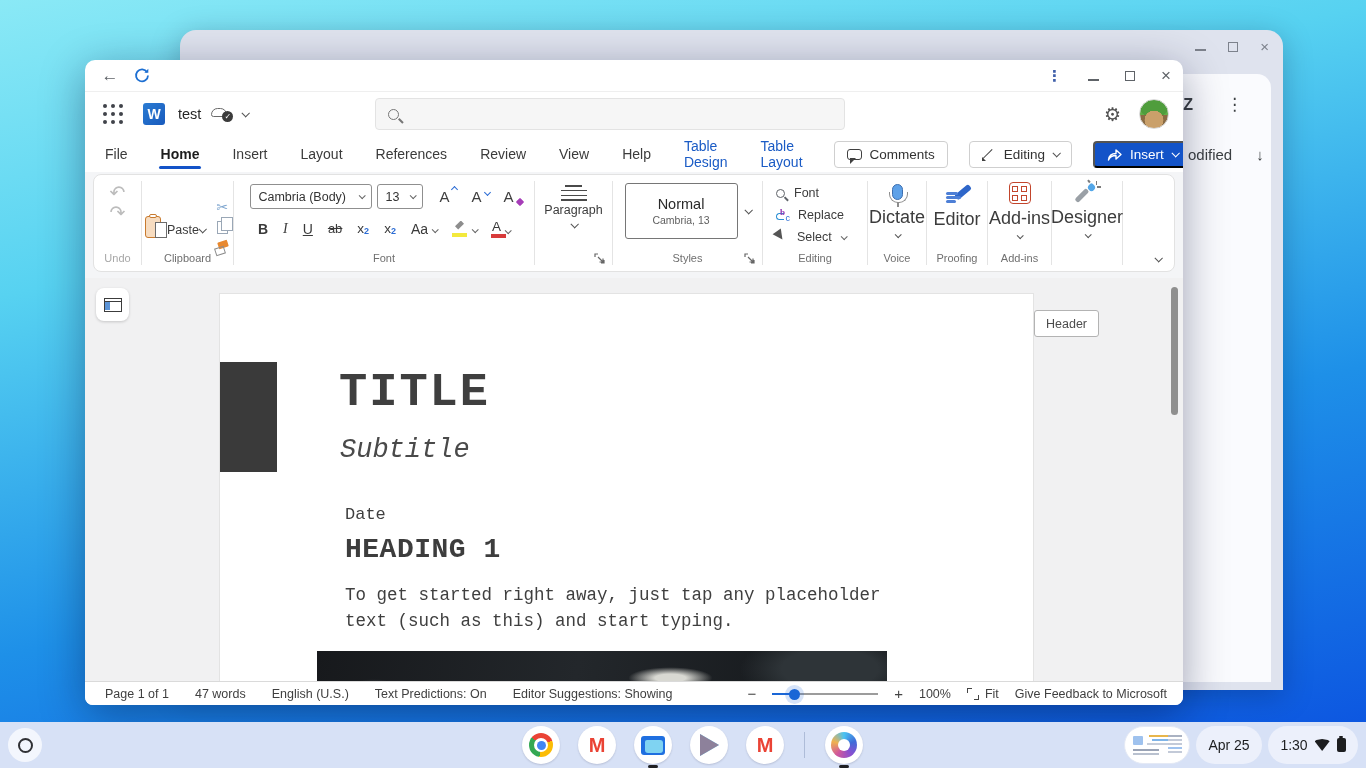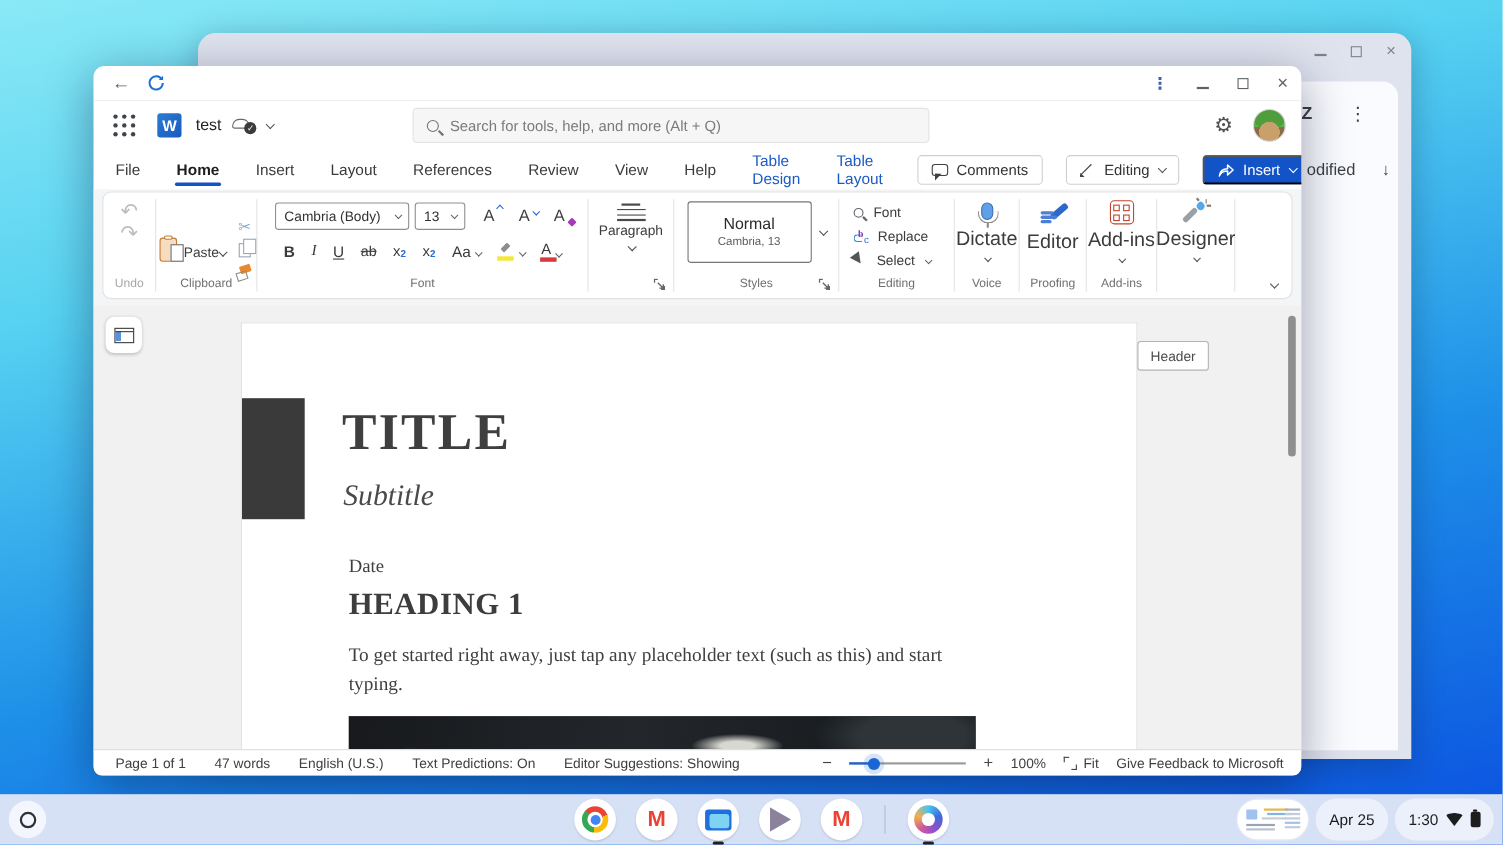--- a/index.html
+++ b/index.html
@@ -198,21 +198,21 @@
   .canvas { height:403px; background:#f1f1f2; position:relative; overflow:hidden; }
   .panebtn { position:absolute; left:11px; top:10px; width:33px; height:33px; background:#fff; border-radius:8px;
     box-shadow:0 1px 3px rgba(0,0,0,.18); display:flex; align-items:center; justify-content:center; cursor:pointer; }
   .pane-ic { width:18px; height:14px; border:1.6px solid #3c3c3c; position:relative; background:#fff; }
   .pane-ic::before { content:""; position:absolute; left:0; top:2.2px; width:5px; height:9px; background:#5b93d6; }
   .pane-ic::after { content:""; position:absolute; left:0; right:0; top:2.2px; height:1.4px; background:#3c3c3c; }
   .page { position:absolute; left:134px; top:15px; width:815px; height:400px; background:#fff; border:1px solid #e3e3e3; border-bottom:none; }
   .headerchip { position:absolute; left:949px; top:32px; height:27px; padding:0 11px; background:#fff; border:1px solid #b3b3b3;
     border-radius:3px; font-size:12.5px; color:#4c4c4c; display:flex; align-items:center; }
   .vscroll { position:absolute; left:1086px; top:9px; width:7px; height:128px; background:#8f8f8f; border-radius:4px; }
-  .doc-serif { font-family:Liberation Serif, serif; }
+  .doc-serif { font-family:Liberation Mono, monospace;margin-left:28px; }
   .blackblock { position:absolute; left:0; top:68px; width:57px; height:110px; background:#3a3a3a; }
   .d-title { position:absolute; left:91px; top:72px; font-size:47px; font-weight:bold; color:#3f3f3f; letter-spacing:2px; }
   .d-subtitle { position:absolute; left:92px; top:141px; font-size:27px; font-style:italic; color:#4a4a4a; }
   .d-date { position:absolute; left:97px; top:211px; font-size:17px; color:#3f3f3f; }
   .d-heading { position:absolute; left:97px; top:240px; font-size:28px; font-weight:bold; color:#3d3d3d; letter-spacing:.5px; }
   .d-body { position:absolute; left:97px; top:288px; width:580px; font-size:17.5px; color:#3f3f3f; line-height:26px; }
   .d-image { position:absolute; left:97px; top:357px; width:570px; height:90px;
     background:
       radial-gradient(ellipse 70px 18px at 62% 30%, #d8d8d2 0 22%, transparent 60%),
       radial-gradient(ellipse 90px 25px at 45% 70%, #4a4f52 0 30%, transparent 70%),
@@ -325,21 +325,20 @@
       </span>
     <span class="wlogo">W</span>
     <span class="doctitle">test</span>
     <span class="savebadge">
       <i class="cloud"></i>
         <i class="chk">✓</i>
     </span>
     <span class="chev tchev"></span>
     <div class="searchbox">
       <span class="mag"></span>
-      <input placeholder="Search for tools, help, and more (Alt + Q)" style="">
     </div>
     <div class="right">
       <span class="gear">⚙</span>
       <span class="avatar"></span>
     </div>
   </div>
 
   <div class="tabrow">
     <span class="rtab">File</span>
     <span class="rtab active">Home</span>

